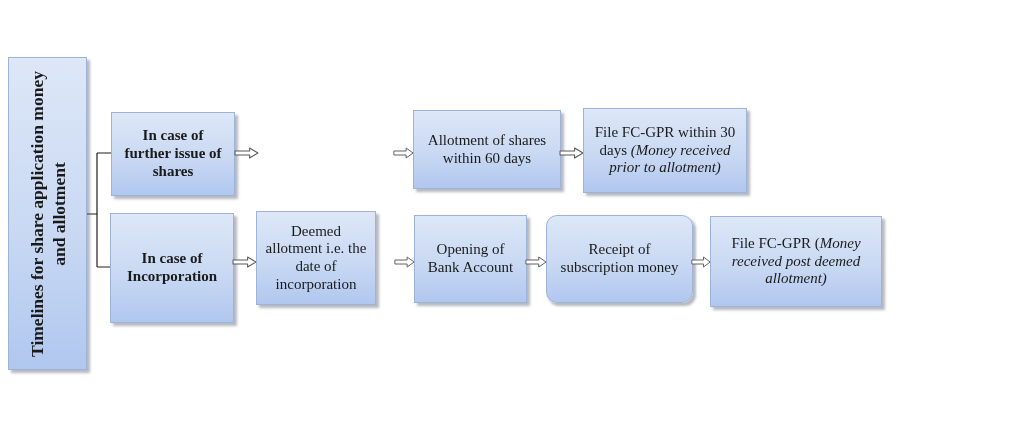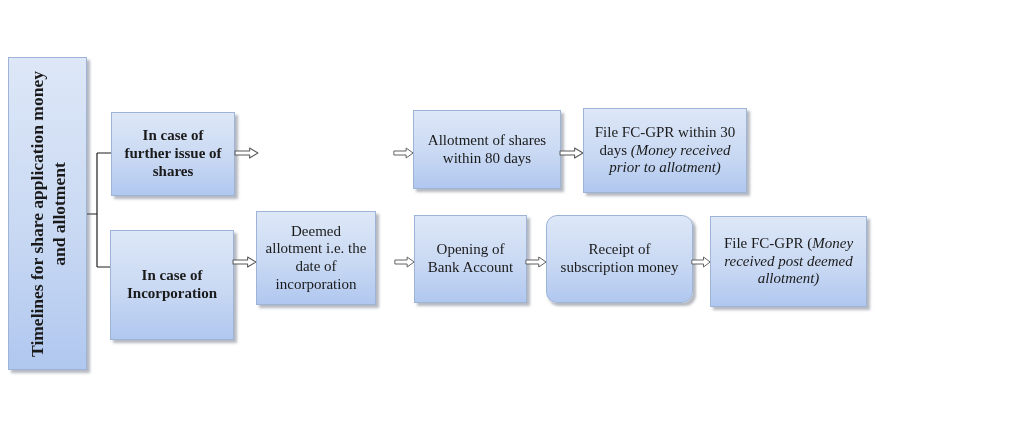--- a/index.html
+++ b/index.html
@@ -22,25 +22,25 @@
   .vtext{
     position:absolute;left:50%;top:50%;width:305px;height:75px;
     transform:translate(-50%,-50%) rotate(-90deg);
     display:flex;align-items:center;justify-content:center;text-align:center;
     font-weight:bold;font-size:17.5px;line-height:1.25;
   }
   .a1{left:111px;top:112px;width:124px;height:84px;}
   .a2{left:258px;top:115px;width:137px;height:76px;}
   .a3{left:413px;top:110px;width:148px;height:79px;}
   .a4{left:583px;top:108px;width:164px;height:85px;padding:16px 6px;}
-  .b1{left:110px;top:230px;width:124px;height:110px;}
+  .b1{left:110px;top:213px;width:124px;height:110px;}
   .b2{left:256px;top:211px;width:120px;height:94px;}
   .b3{left:414px;top:215px;width:113px;height:88px;}
   .b4{left:546px;top:215px;width:147px;height:88px;border-radius:11px;}
-  .b5{left:710px;top:216px;width:157px;height:91px;padding:2px 6px;}
+  .b5{left:710px;top:216px;width:172px;height:91px;padding:2px 6px;}
   .arrow{position:absolute;height:12px;}
   .arrow path{fill:#ffffff;stroke:var(--arrow-stroke,#58595b);stroke-width:1;stroke-linejoin:round;}
   .ar1{left:234px;top:147px;width:25px;}
   .ar2{left:393px;top:147px;width:21px;}
   .ar3{left:559px;top:147px;width:25px;}
   .br1{left:232px;top:256px;width:25px;}
   .br2{left:394px;top:256px;width:21px;}
   .br3{left:525px;top:256px;width:22px;}
   .br4{left:691px;top:256px;width:20px;}
   i{font-style:italic;}
@@ -61,21 +61,21 @@
   <div class="box a1 bold">
     <span>In case of further issue of shares</span>
   </div>
   <svg class="arrow ar1" viewBox="0 0 24 12" preserveAspectRatio="none">
     <path d="M1 4 L15 4 L15 1 L23 6 L15 11 L15 8 L1 8 Z"></path>
   </svg>
   <svg class="arrow ar2" viewBox="0 0 24 12" preserveAspectRatio="none">
     <path d="M1 4 L15 4 L15 1 L23 6 L15 11 L15 8 L1 8 Z"></path>
   </svg>
   <div class="box a3">
-    <span>Allotment of shares within 80 days</span>
+    <span>Allotment of shares within 60 days</span>
   </div>
   <svg class="arrow ar3" viewBox="0 0 24 12" preserveAspectRatio="none">
     <path d="M1 4 L15 4 L15 1 L23 6 L15 11 L15 8 L1 8 Z"></path>
   </svg>
   <div class="box a4">
     <span><span>File FC-GPR within 30 days </span><i>(Money received prior to allotment)</i></span>
   </div>
 
   <div class="box b1 bold">
     <span>In case of Incorporation</span>

